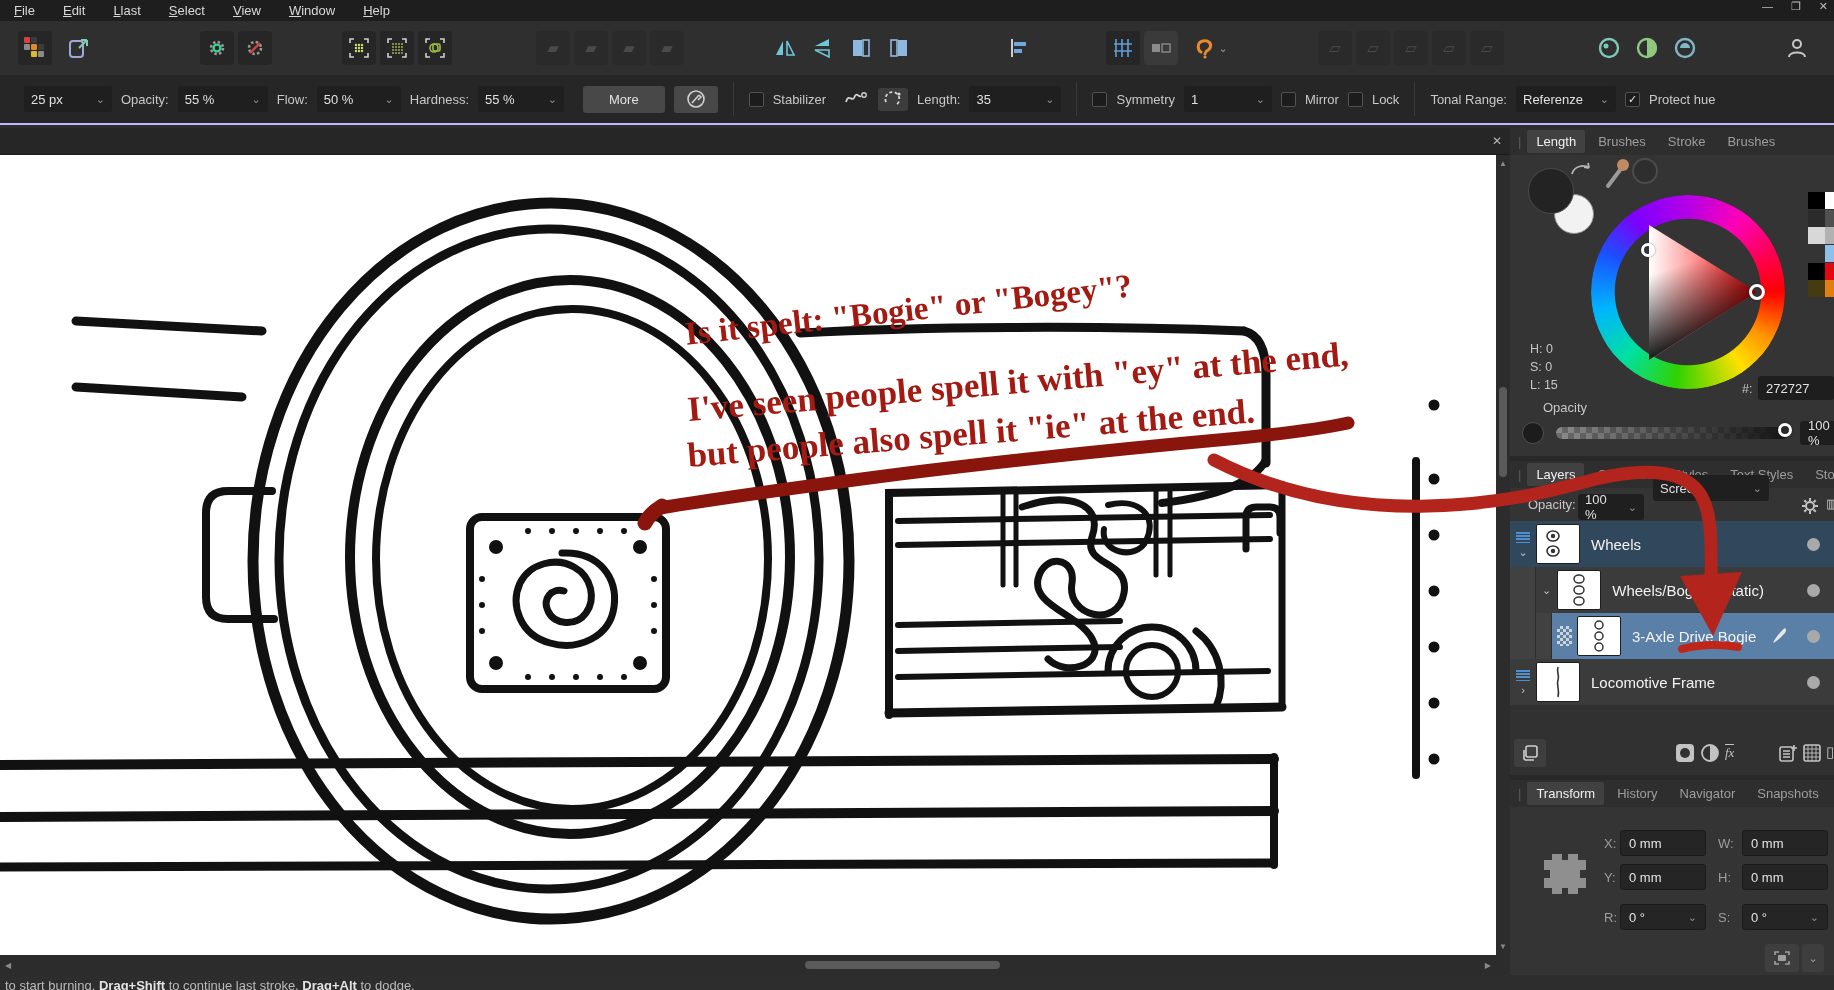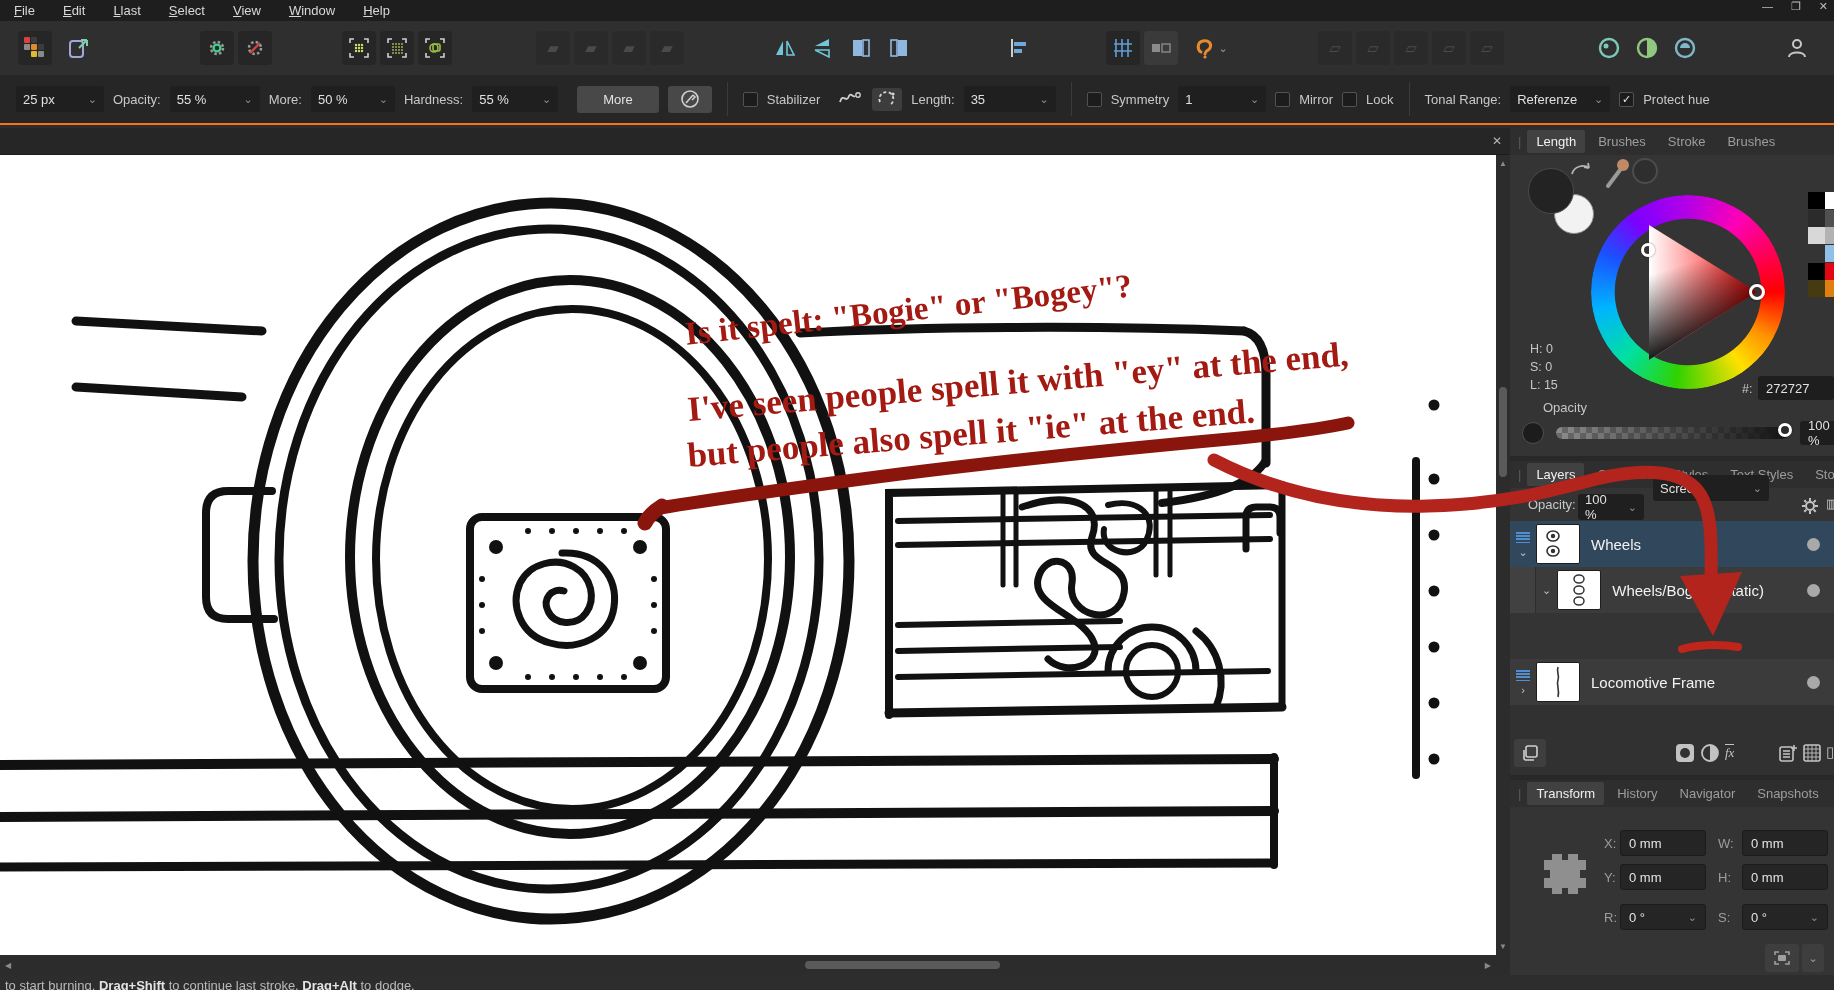--- a/index.html
+++ b/index.html
@@ -16,21 +16,21 @@
 
   
   #toolbar { left:0; top:21px; width:1834px; height:54px; background:#2f2f2f; z-index:10; }
   .tbtn { position:absolute; top:10px; width:34px; height:34px; background:#262626; border-radius:4px; display:flex; align-items:center; justify-content:center; font-size:15px; color:#9a9a9a; }
   .tbtn.dis { background:#2a2a2a; color:#4a4a4a; }
   .tbtn.flat { background:transparent; }
   .logo-grid { width:22px; height:22px; display:grid; grid-template-columns:repeat(3,6px); grid-template-rows:repeat(3,6px); gap:1px; }
   .logo-grid i { border-radius:1px; }
 
   
-  #contextbar { left:0; top:75px; width:1834px; height:50px; background:#262626; display:flex; align-items:center; padding-left:16px; gap:9px; z-index:10; border-bottom:2px solid #f97316; }
+  #contextbar { left:0; top:75px; width:1834px; height:50px; background:#262626; display:flex; align-items:center; padding-left:24px; gap:9px; z-index:10; border-bottom:2px solid #c4b5fd; }
   .lbl { color:#c8c8c8; font-size:13px; white-space:nowrap; }
   .dd { height:26px; background:#1f1f1f; border-radius:3px; color:#e0e0e0; display:flex; align-items:center; justify-content:space-between; padding:0 7px; font-size:13px; }
   .dd .chev { color:#8f8f8f; font-size:11px; margin-left:6px; }
   .chk { width:15px; height:15px; background:#1c1c1c; border:1px solid #525252; border-radius:2px; display:inline-flex; align-items:center; justify-content:center; color:#eaeaea; font-size:11px; }
   .sep { width:1px; height:34px; background:#3a3a3a; margin:0 6px; }
   .cbtn { height:27px; background:#484848; border-radius:3px; color:#e2e2e2; display:flex; align-items:center; justify-content:center; padding:0 26px; font-size:13px; }
   .cbtn.icon { padding:0 12px; }
 
   
   #tabbar { left:0; top:128px; width:1510px; height:27px; background:#262626; z-index:10; border-bottom:1px solid #1c1c1c; }
@@ -275,21 +275,21 @@
 <div id="contextbar" class="abs">
   <div class="dd" style="width:88px">
       <span>25 px</span>
       <span class="chev">⌄</span>
     </div>
   <span class="lbl">Opacity:</span>
   <div class="dd" style="width:90px">
       <span>55 %</span>
       <span class="chev">⌄</span>
     </div>
-  <span class="lbl">More:</span>
+  <span class="lbl">Flow:</span>
   <div class="dd" style="width:84px">
       <span>50 %</span>
       <span class="chev">⌄</span>
     </div>
   <span class="lbl">Hardness:</span>
   <div class="dd" style="width:86px">
       <span>55 %</span>
       <span class="chev">⌄</span>
     </div>
   <div class="cbtn" style="margin-left:10px">More</div>
@@ -569,20 +569,39 @@
             <ellipse cx="19" cy="6" rx="5" ry="4"></ellipse>
             <ellipse cx="19" cy="17" rx="5" ry="4"></ellipse>
             <ellipse cx="19" cy="28" rx="5" ry="4"></ellipse>
           </g>
         </svg>
     </div>
     <span class="lname">Wheels/Bogies (Static)</span>
     <span class="ldot"></span>
   </div>
 
+  <div class="lrow" style="top:485px;background:#5b80a8">
+    <div class="indent"></div>
+    <div class="indent" style="width:16px"></div>
+    <span class="checker"></span>
+    <div class="lthumb">
+      <svg width="38" height="34" viewBox="0 0 38 34">
+          <g fill="none" stroke="#333" stroke-width="1.5">
+            <circle cx="19" cy="6" r="4"></circle>
+            <circle cx="19" cy="17" r="4"></circle>
+            <circle cx="19" cy="28" r="4"></circle>
+          </g>
+        </svg>
+    </div>
+    <span class="lname">3-Axle Drive Bogie</span>
+    <svg style="position:absolute;right:44px" width="20" height="20" viewBox="0 0 20 20">
+        <path d="M3 17 C5 12 11 5 15 2 C17 4 16 6 13 9 C10 12 7 15 3 17 Z" fill="#e8e8e8"></path>
+      </svg>
+    <span class="ldot"></span>
+  </div>
 
   <div class="lrow" style="top:531px;background:#3b3b3b">
     <div class="gutter">
         <span class="blue-lines"></span>
         <span class="chev-s" style="margin-top:5px">›</span>
       </div>
     <div class="lthumb">
       <svg width="38" height="34" viewBox="0 0 38 34">
           <path d="M19 2 C17 8 21 10 19 15 C17 20 21 24 19 32" fill="none" stroke="#333" stroke-width="1.6"></path>
         </svg>

